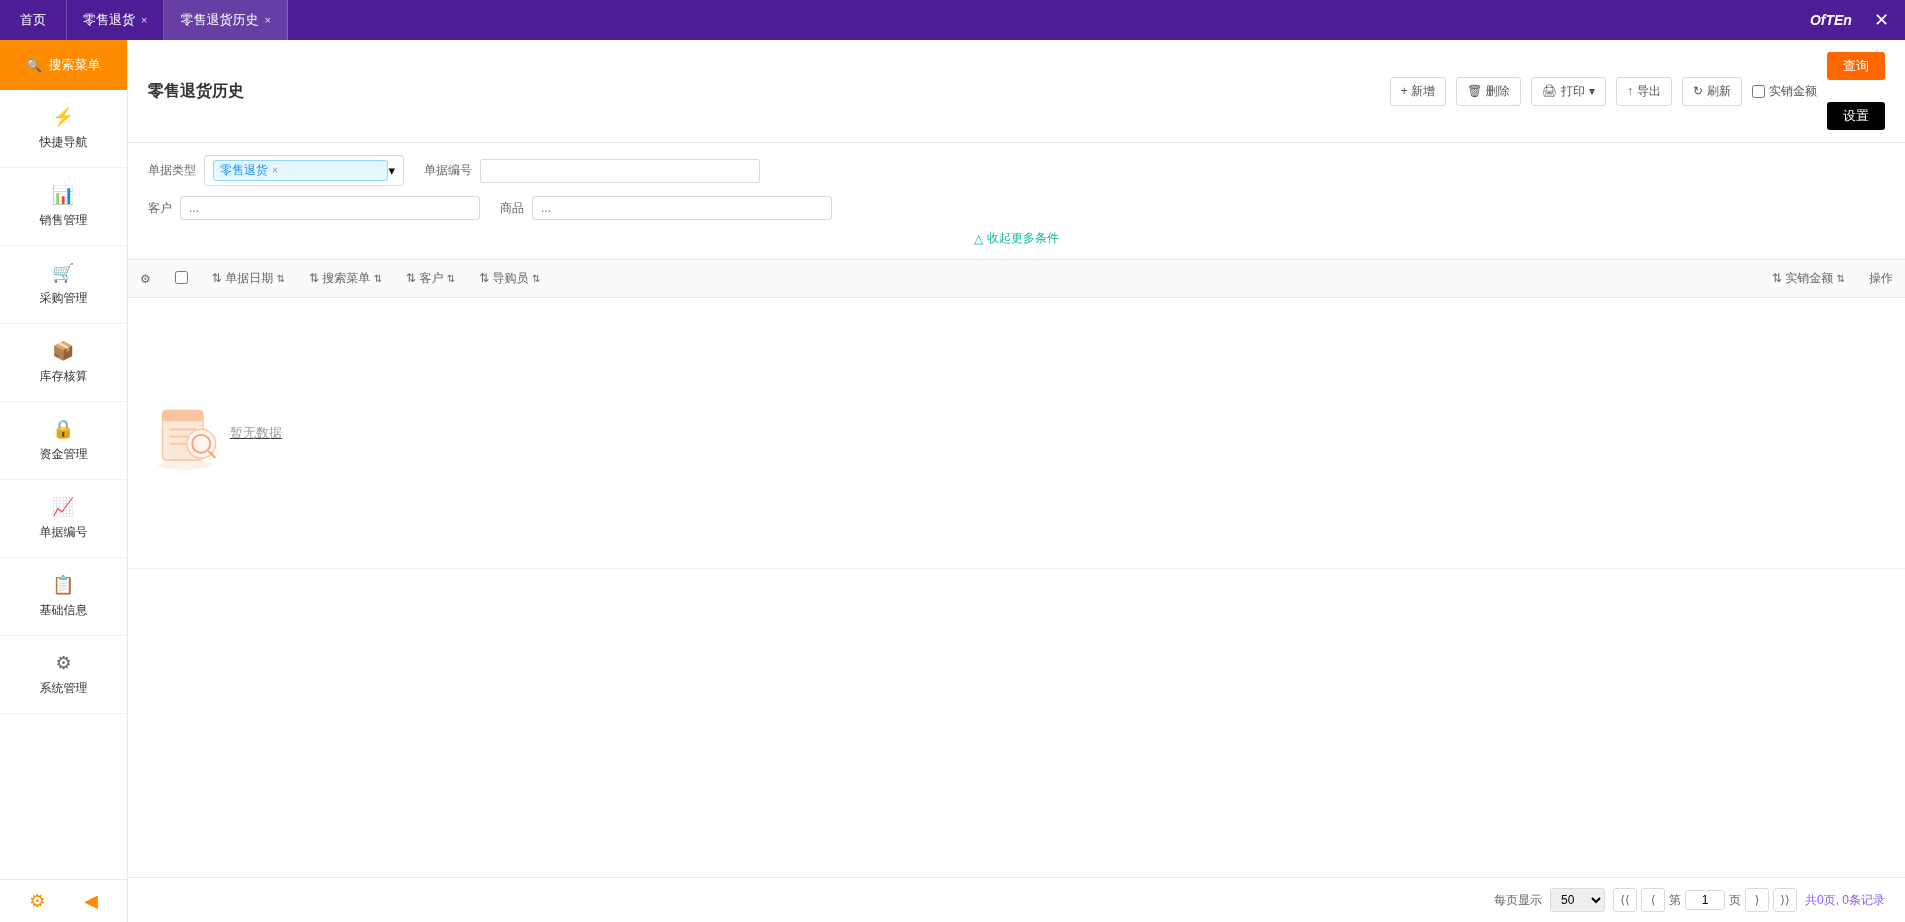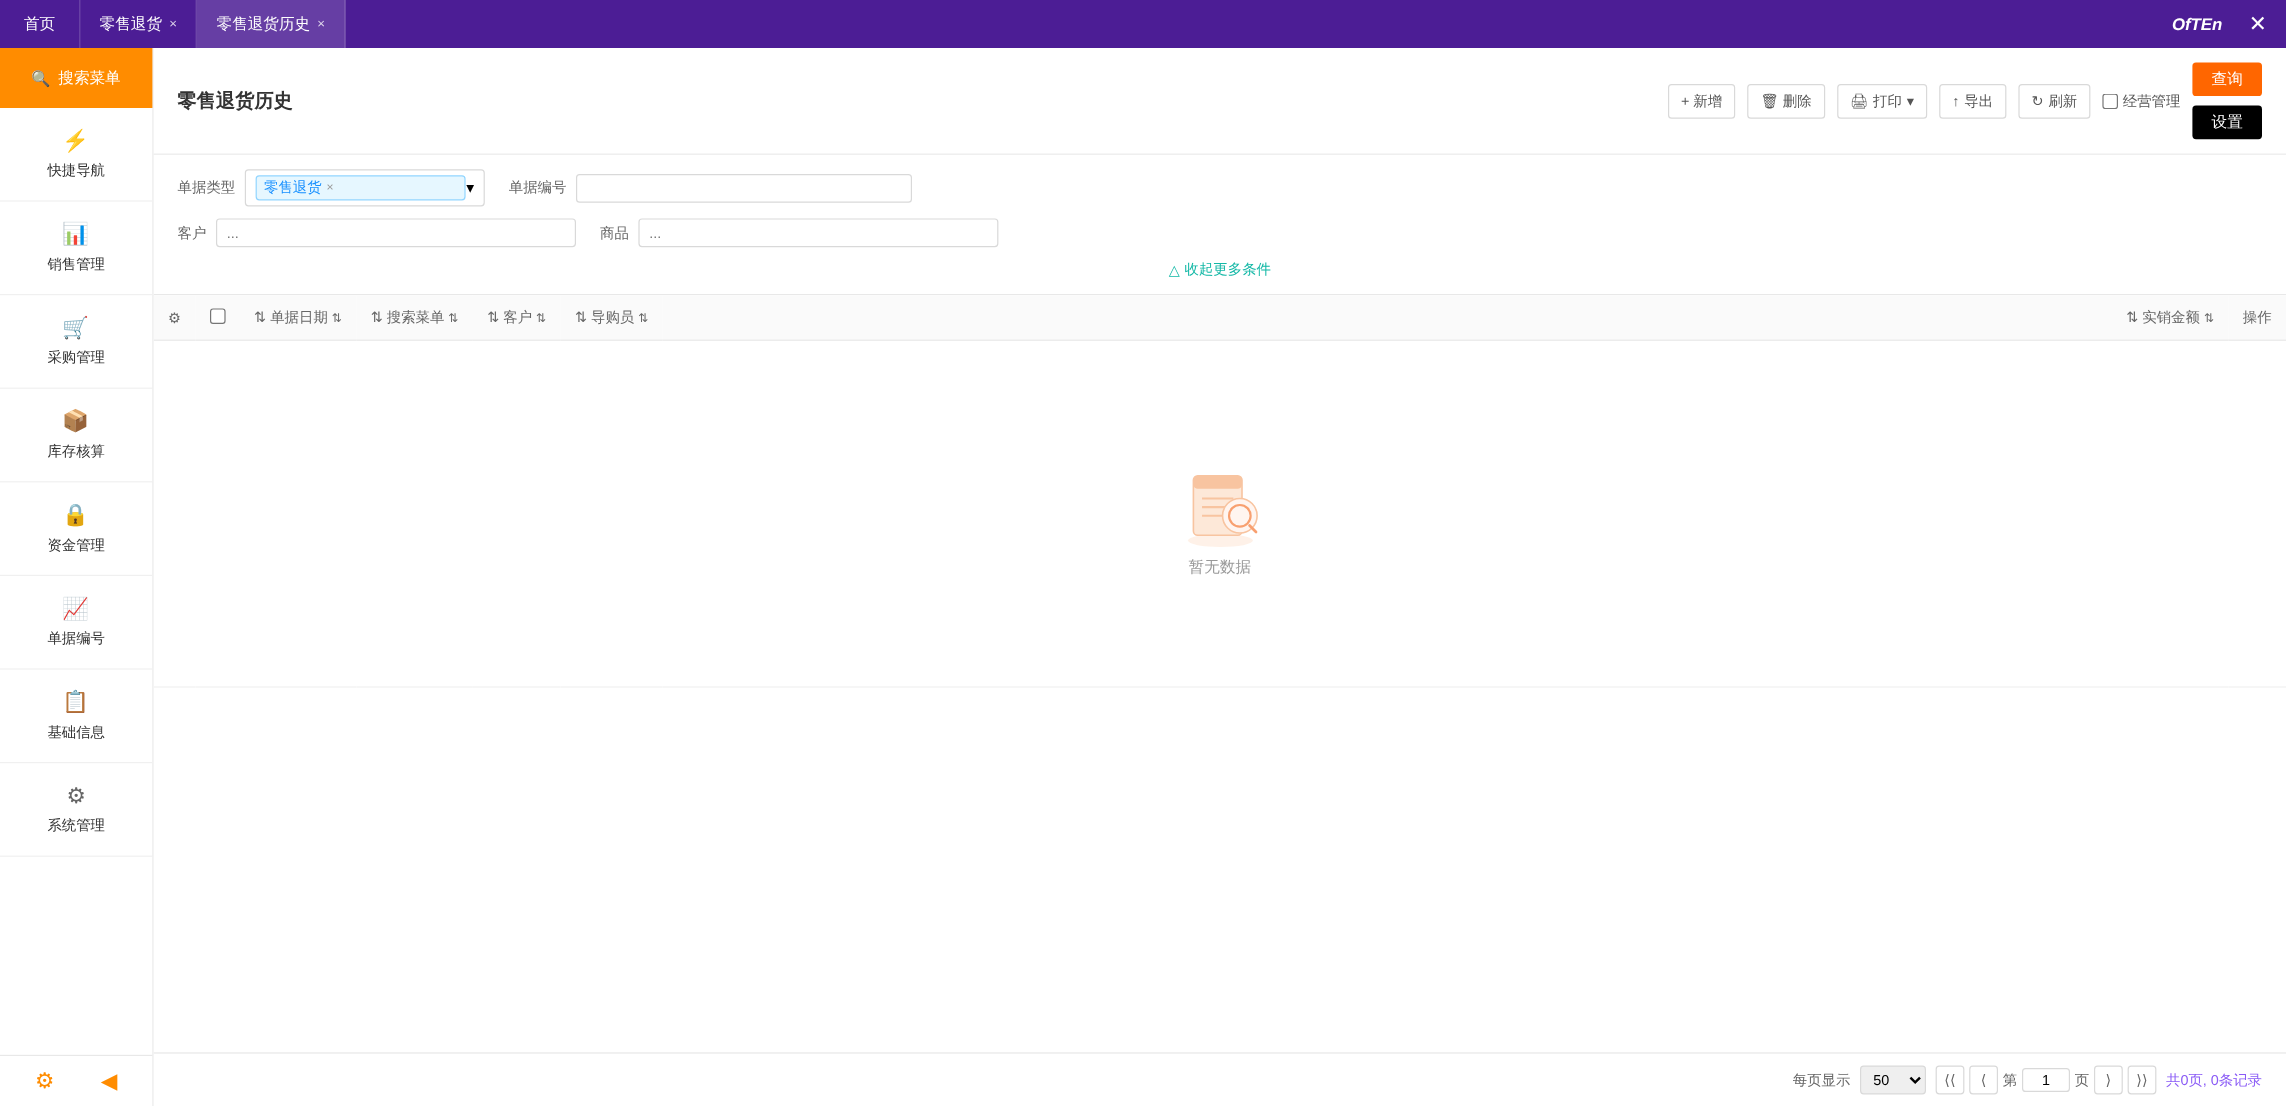--- a/index.html
+++ b/index.html
@@ -61,35 +61,35 @@
     .data-table { width: 100%; border-collapse: collapse; }
     .data-table th { background: #fafafa; border-bottom: 1px solid #e8e8e8; padding: 10px 12px; text-align: left; font-size: 12px; color: #666; font-weight: normal; white-space: nowrap; }
     .data-table th.sortable { cursor: pointer; }
     .data-table th.sortable::after { content: ' ⇅'; font-size: 10px; }
     .data-table td { border-bottom: 1px solid #f0f0f0; padding: 10px 12px; font-size: 12px; color: #333; }
     .table-settings-col { width: 40px; }
     .table-check-col { width: 40px; }
     .col-amount { text-align: right; }
 
     
-    .empty-state { display: flex; flex-direction: column; align-items: center; justify-content: flex-end; padding: 80px 0; }
+    .empty-state { display: flex; flex-direction: row; align-items: center; justify-content: flex-start; padding: 80px 0; text-decoration: underline; }
     .empty-text { color: #999; font-size: 13px; }
 
     
     .empty-illustration { width: 90px; height: 90px; }
 
     
     .pagination-bar { background: white; border-top: 1px solid #e8e8e8; padding: 10px 20px; display: flex; align-items: center; justify-content: flex-end; gap: 8px; flex-shrink: 0; }
     .page-size-label { font-size: 12px; color: #666; }
     .page-size-select { border: 1px solid #d9d9d9; border-radius: 3px; padding: 3px 6px; font-size: 12px; }
     .page-nav { display: flex; align-items: center; gap: 4px; }
     .page-nav-btn { width: 24px; height: 24px; display: flex; align-items: center; justify-content: center; border: 1px solid #d9d9d9; border-radius: 3px; cursor: pointer; font-size: 12px; color: #666; background: white; }
     .page-input { width: 40px; border: 1px solid #d9d9d9; border-radius: 3px; padding: 2px 4px; font-size: 12px; text-align: center; }
     .page-info { font-size: 12px; color: #8b5cf6; }
-    .query-setting-btns { display: flex; flex-direction: column; gap: 8px; }
+    .query-setting-btns { display: flex; flex-direction: column; gap: 22px; }
   </style>
 </head>
 <body>
 
 <div class="top-bar">
   <div class="top-bar-tabs">
     <div class="top-tab-home">
       <span>首页</span>
     </div>
     <div class="top-tab">
@@ -169,21 +169,21 @@
         <button class="action-btn">
           <span>↑</span>
           <span>导出</span>
         </button>
         <button class="action-btn">
           <span>↻</span>
           <span>刷新</span>
         </button>
         <div class="display-detail">
           <input type="checkbox" style="">
-          <span>经营管理</span>
+          <span>实销金额</span>
         </div>
         <div class="query-setting-btns">
           <button class="btn-query">查询</button>
           <button class="btn-setting">设置</button>
         </div>
       </div>
     </div>
 
     <div class="filter-area">
       <div class="filter-row">

